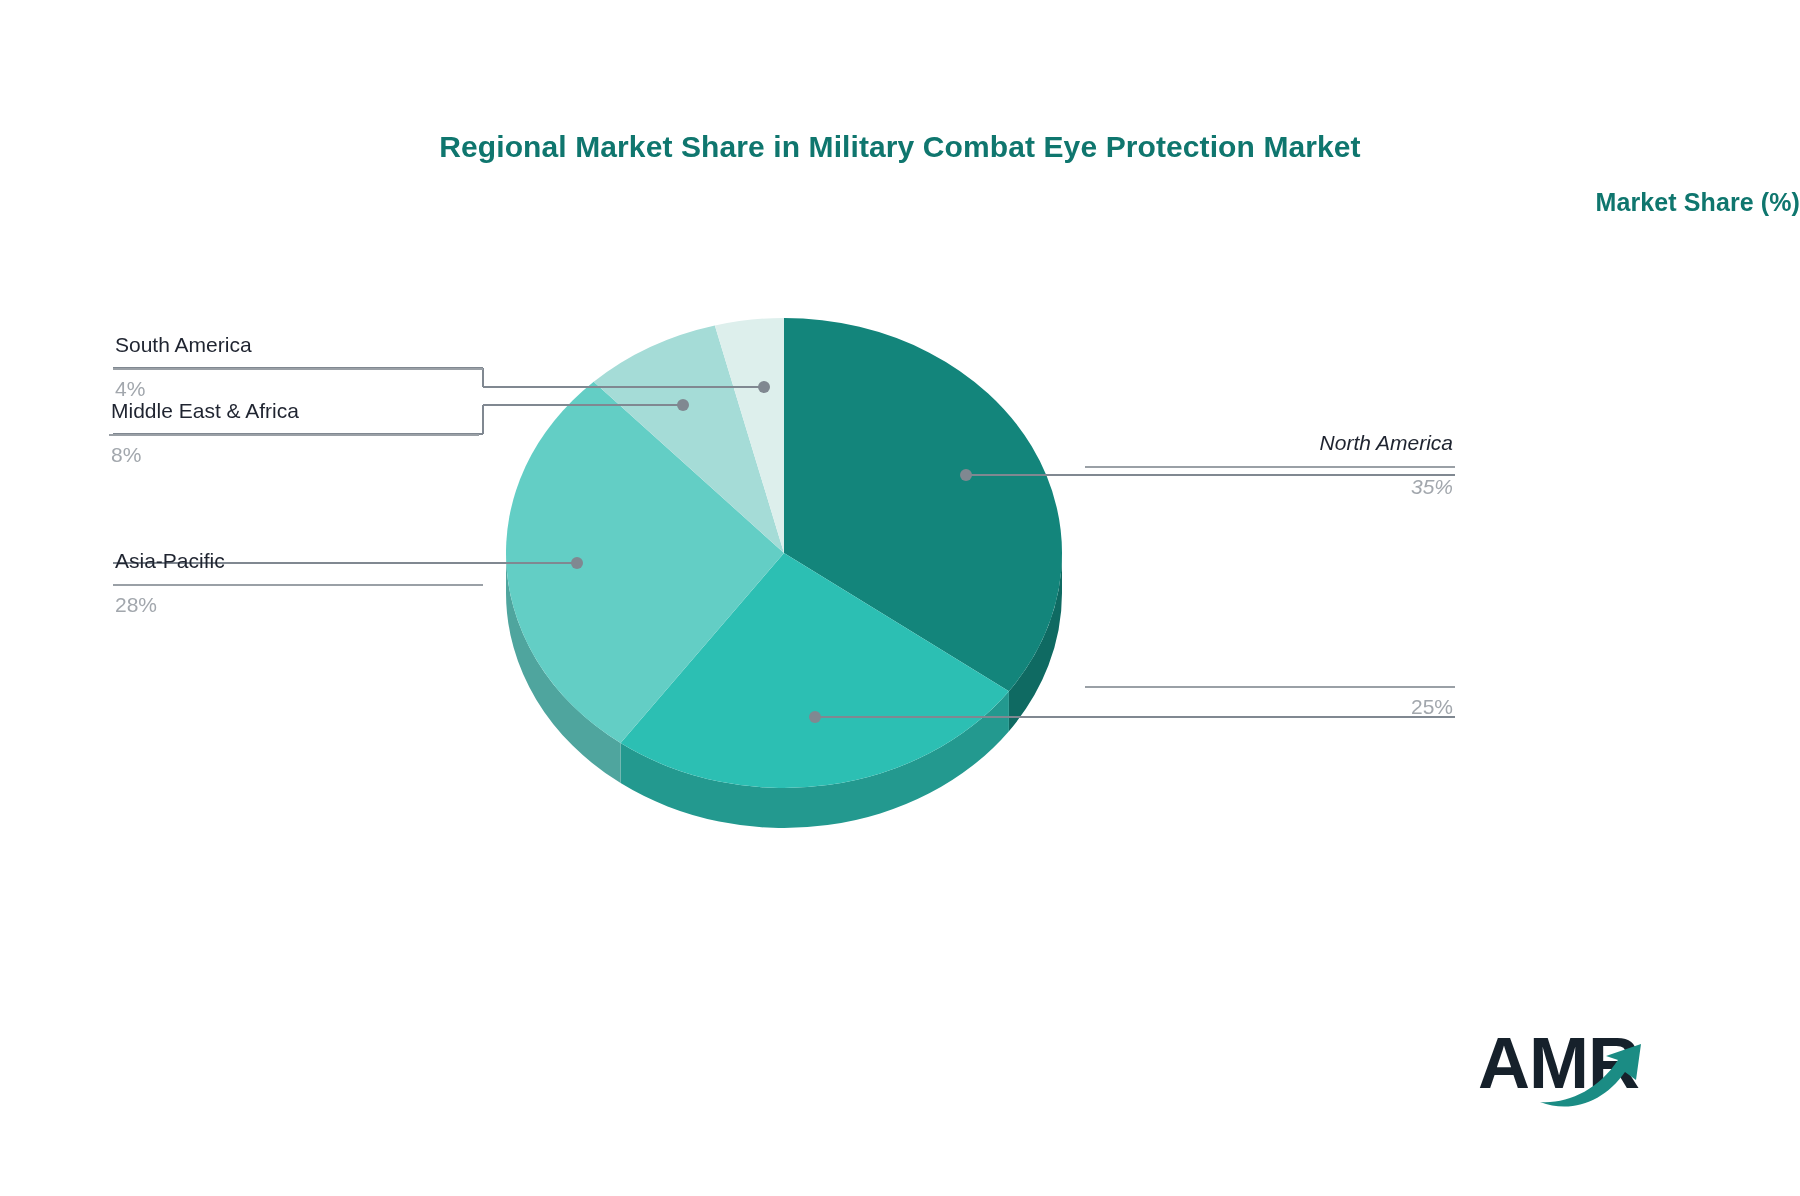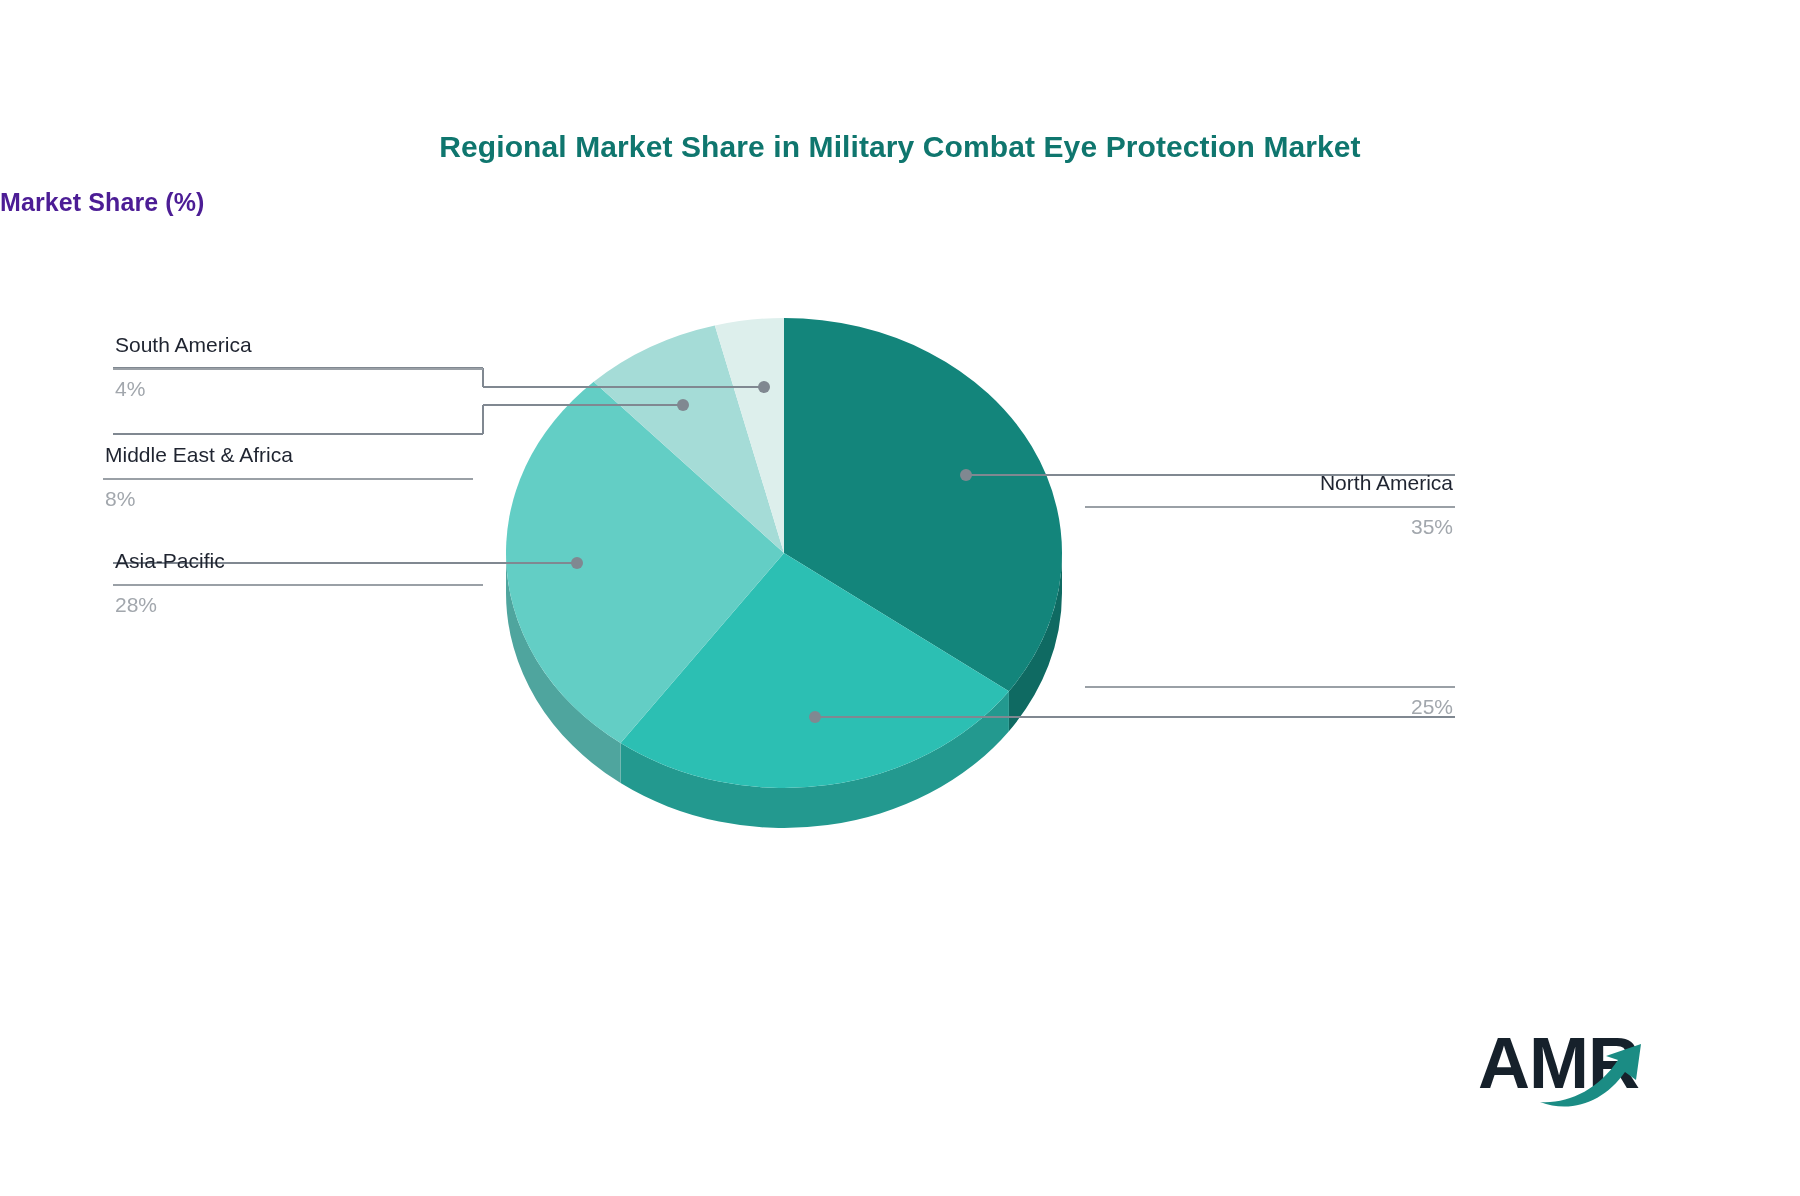--- a/index.html
+++ b/index.html
@@ -31,24 +31,24 @@
     font-weight: bold;
     color: #0f766e;
     letter-spacing: 0.1px;
     white-space: nowrap;
   }
   .subtitle {
     position: absolute;
     left: 0;
     top: 188px;
     width: 1800px;
-    text-align: left;
+    text-align: right;
     font-size: 25px;
     font-weight: bold;
-    color: #4c1d95;
+    color: #0f766e;
     letter-spacing: 0.1px;
   }
   
   .callout {
     position: absolute;
     white-space: nowrap;
   }
   .callout .cl-name {
     font-size: 21px;
     color: #1f2430;
@@ -143,33 +143,33 @@
       <circle cx="815" cy="717" r="6"></circle>
     </g>
   </svg>
 
   <div class="callout left" style="left:113px; top:330px; width:370px;">
     <div class="cl-name">South America</div>
     <div class="cl-rule"></div>
     <div class="cl-value">4%</div>
   </div>
 
-  <div class="callout left" style="left:103px; top:396px; width:370px;margin-top:44px;">
+  <div class="callout left" style="left:109px; top:396px; width:370px;">
     <div class="cl-name">Middle East &amp; Africa</div>
     <div class="cl-rule"></div>
     <div class="cl-value">8%</div>
   </div>
 
   <div class="callout left" style="left:113px; top:531px; width:370px;margin-top:15px;">
     <div class="cl-name">Asia-Pacific</div>
     <div class="cl-rule"></div>
     <div class="cl-value">28%</div>
   </div>
 
-  <div class="callout right" style="left:1085px; top:468px; width:370px;">
+  <div class="callout right" style="left:1085px; top:428px; width:370px;font-style:italic;">
     <div class="cl-name">North America</div>
     <div class="cl-rule"></div>
     <div class="cl-value">35%</div>
   </div>
 
   <div class="callout right" style="left:1085px; top:686px; width:370px;">
     <div class="cl-rule"></div>
     <div class="cl-value">25%</div>
   </div>
 

